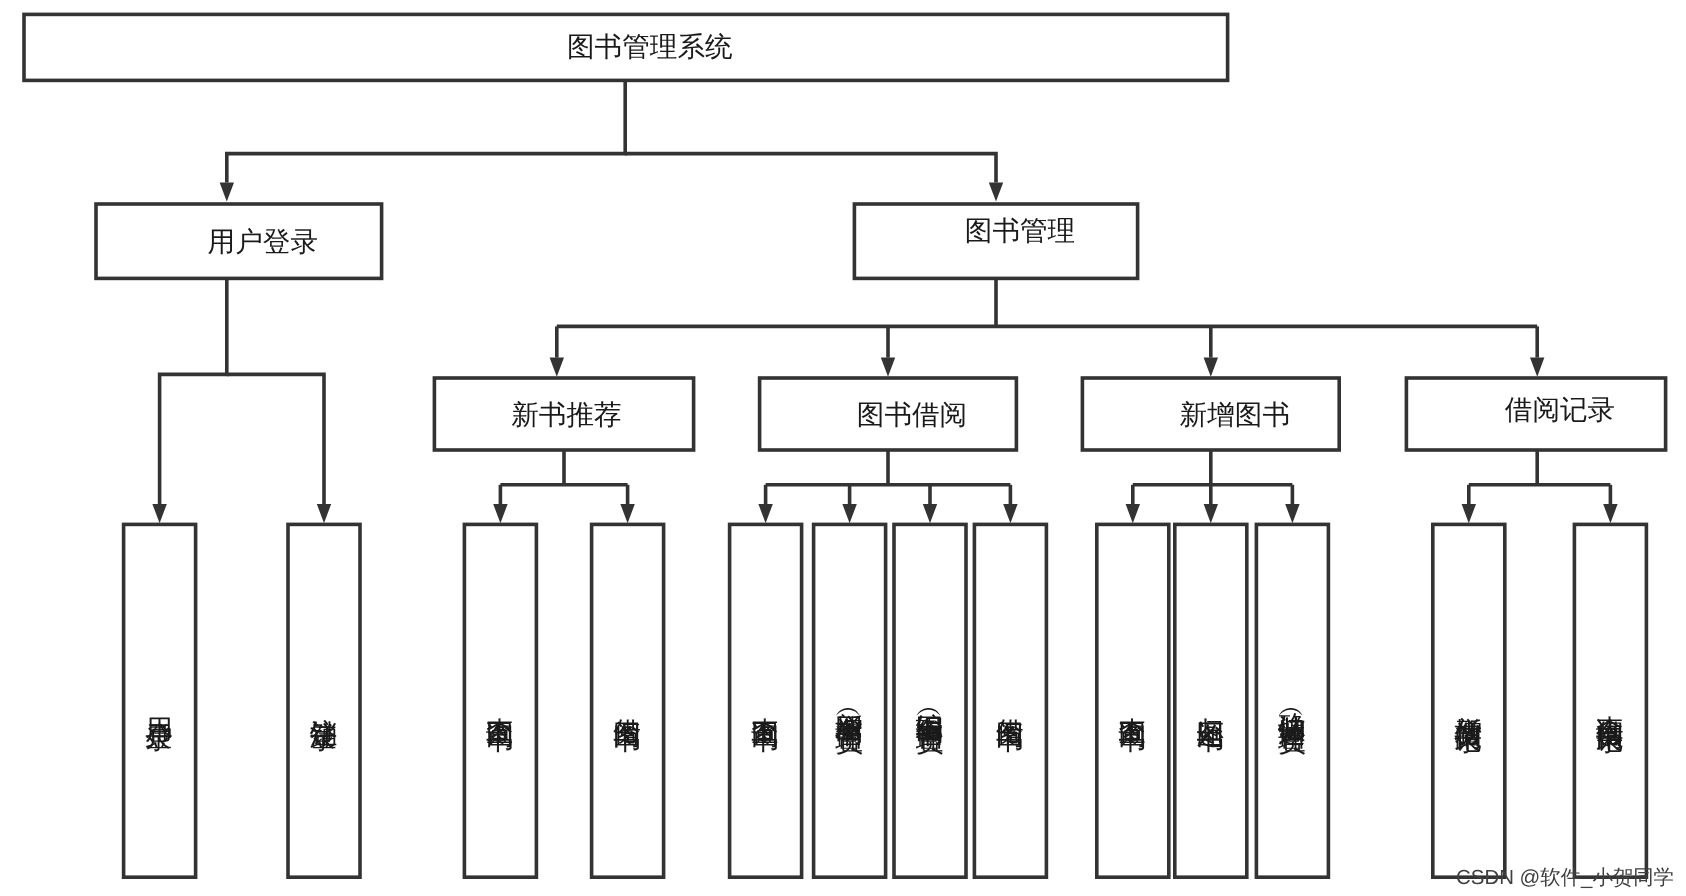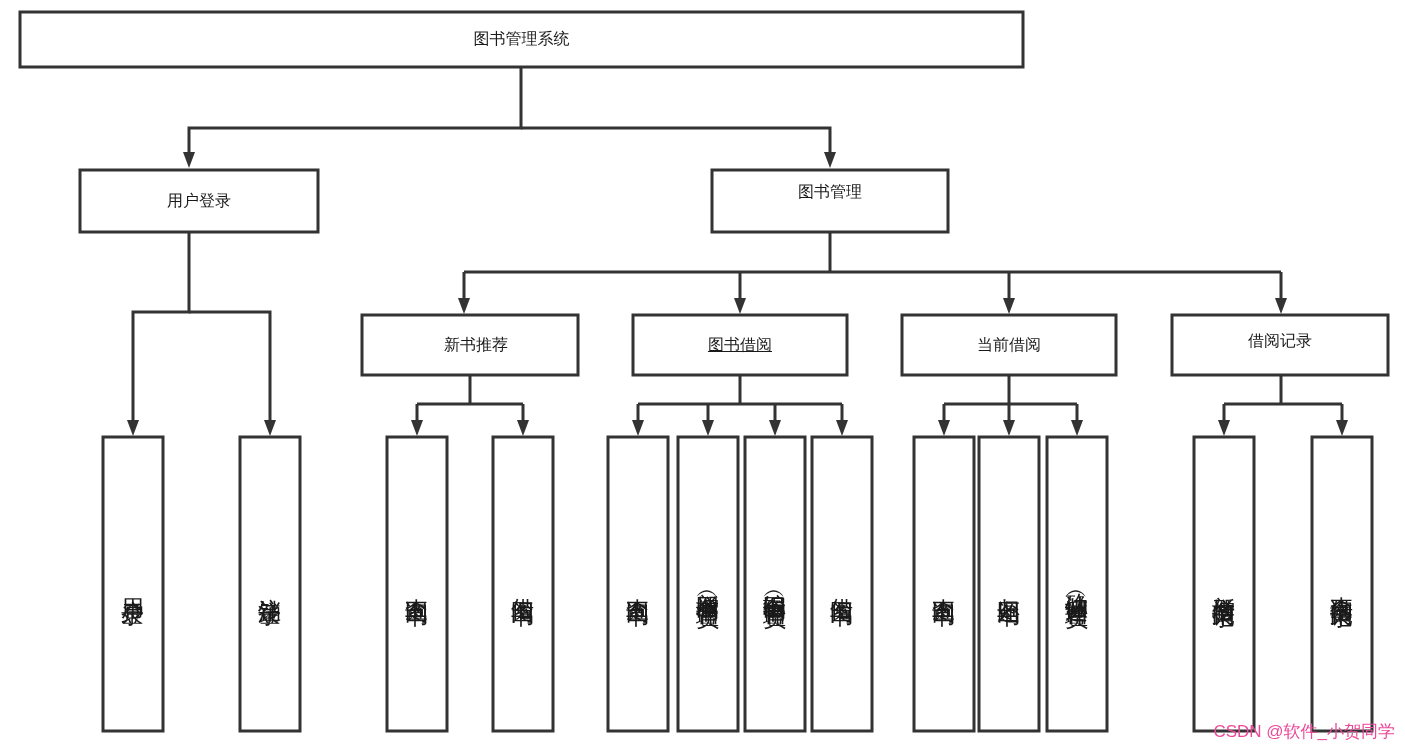--- a/index.html
+++ b/index.html
@@ -42,36 +42,37 @@
     display: flex;
     align-items: center;
     justify-content: center;
     color: #1a1a1a;
     font-family: "Liberation Sans", "DejaVu Sans", sans-serif;
     pointer-events: none;
     text-align: center;
     line-height: 1.05;
   }
   .label-h {
-    font-size: 16px;
+    font-size: 23px;
+    padding-left: 20px;
   }
   .label-v {
     writing-mode: vertical-rl;
     text-orientation: upright;
     letter-spacing: 2px;
     font-size: 23px;
     align-items: center;
     justify-content: center;
   }
   .watermark {
     position: absolute;
     right: 10px;
     bottom: 4px;
     font-size: 17px;
-    color: #ec4899;
+    color: #404040;
     font-family: "Liberation Sans", "DejaVu Sans", sans-serif;
     white-space: nowrap;
   }
 </style>
 </head>
 <body>
 
 <div id="canvas">
 
   <svg class="diagram" viewBox="0 0 1405 747">
@@ -177,23 +178,23 @@
 
     <rect class="node-box" x="1194" y="437" width="60" height="294"></rect>
     <rect class="node-box" x="1312" y="437" width="60" height="294"></rect>
   </svg>
 
   <div class="node-label label-h" style="left:20px; top:12px; width:1003px; height:55px;">图书管理系统</div>
 
   <div class="node-label label-h" style="left:80px; top:170px; width:238px; height:62px;">用户登录</div>
   <div class="node-label label-h" style="left:712px; top:170px; width:236px; height:44px;">图书管理</div>
 
-  <div class="node-label label-h" style="left:368px; top:315px; width:216px; height:60px;">新书推荐</div>
-  <div class="node-label label-h" style="left:633px; top:315px; width:214px; height:60px;text-decoration:underline;">图书借阅</div>
-  <div class="node-label label-h" style="left:902px; top:315px; width:214px; height:60px;">当前借阅</div>
+  <div class="node-label label-h" style="left:344px; top:315px; width:216px; height:60px;">新书推荐</div>
+  <div class="node-label label-h" style="left:633px; top:315px; width:214px; height:60px;">图书借阅</div>
+  <div class="node-label label-h" style="left:902px; top:315px; width:214px; height:60px;">新增图书</div>
   <div class="node-label label-h" style="left:1172px; top:315px; width:216px; height:52px;">借阅记录</div>
 
   <div class="node-label label-v" style="left:103px; top:437px; width:60px; height:294px;">用户登录</div>
   <div class="node-label label-v" style="left:240px; top:437px; width:60px; height:294px;">注销登录</div>
 
   <div class="node-label label-v" style="left:387px; top:437px; width:60px; height:294px;">查询图书</div>
   <div class="node-label label-v" style="left:493px; top:437px; width:60px; height:294px;">借阅图书</div>
 
   <div class="node-label label-v" style="left:608px; top:437px; width:60px; height:294px;">查询图书</div>
   <div class="node-label label-v" style="left:678px; top:437px; width:60px; height:294px;">新增图书（管理员）</div>

